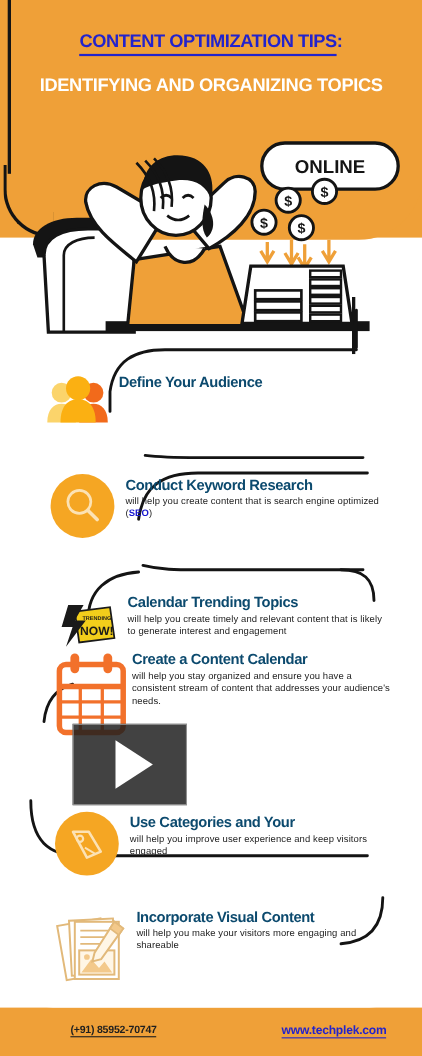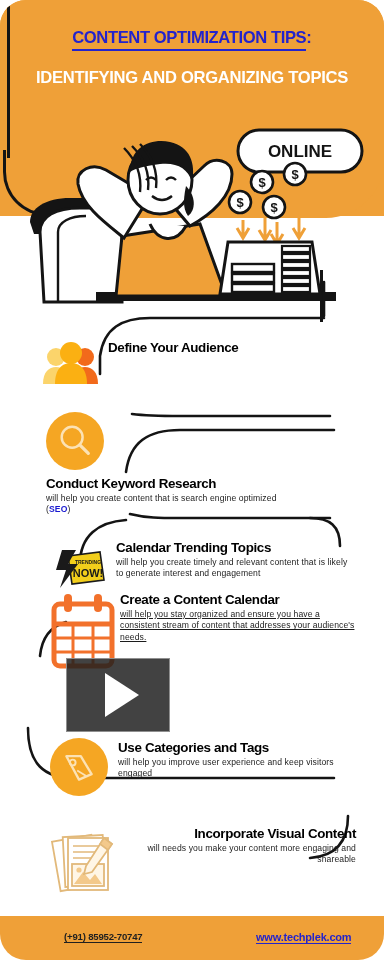--- a/index.html
+++ b/index.html
@@ -7,21 +7,20 @@
     width: 384px; height: 960px;
     background: #ffffff;
     font-family: "Liberation Sans", sans-serif;
     overflow: hidden;
   }
   #page {
     position: relative;
     width: 384px; height: 960px;
     background: #EFA038;
     overflow: hidden;
-    border-radius: 26px;
   }
 
   
   .header-block {
     position: absolute;
     left: 0; top: 0;
     width: 384px; height: 218px;
     background: #EFA038;
     border-bottom-left-radius: 58px;
     border-bottom-right-radius: 58px;
@@ -117,21 +116,21 @@
   .sec-icon {
     width: 62px; height: 62px;
     flex: 0 0 62px;
     position: relative;
     margin-right: 6px;
   }
   .sec-text { padding-top: 2px; }
   .sec-title {
     font-weight: bold;
     font-size: 13.4px;
-    color: #000000;
+    color: #0c4a6e;
     letter-spacing: -0.35px;
     line-height: 15px;
     white-space: nowrap;
   }
   .sec-desc {
     font-size: 8.6px;
     color: #1c1c1c;
     line-height: 11.4px;
     letter-spacing: 0.1px;
     margin-top: 2px;
@@ -328,21 +327,21 @@
           <circle cx="31" cy="15" r="11" fill="#FBB012"></circle>
           <path d="M15 46 C15 31 22 25 31 25 C40 25 47 31 47 46 Z" fill="#FBB012"></path>
         </g>
       </svg>
     </div>
     <div class="sec-text">
       <div class="sec-title">Define Your Audience</div>
     </div>
   </div>
 
-  <div class="section" style="left:46px; top:412px; width:310px;flex-direction:column;">
+  <div class="section" style="left:46px; top:431px; width:310px;">
     <div class="sec-icon">
       <div class="circ-orange">
         <svg viewBox="0 0 40 40" width="38" height="38">
           <circle cx="17" cy="16" r="11" fill="none" stroke="#FCE2B4" stroke-width="2.6"></circle>
           <line x1="25" y1="24" x2="34" y2="33" stroke="#FCE2B4" stroke-width="3.4" stroke-linecap="round"></line>
         </svg>
       </div>
     </div>
     <div class="sec-text">
       <div class="sec-title">Conduct Keyword Research</div>
@@ -377,40 +376,40 @@
         <g stroke="#F2712B" stroke-width="3">
           <line x1="25" y1="34" x2="25" y2="76"></line>
           <line x1="45" y1="34" x2="45" y2="76"></line>
           <line x1="6" y1="48" x2="64" y2="48"></line>
           <line x1="6" y1="62" x2="64" y2="62"></line>
         </g>
       </svg>
     </div>
     <div class="sec-text" style="margin-left:-6px;">
       <div class="sec-title">Create a Content Calendar</div>
-      <div class="sec-desc" style="max-width:246px;text-decoration:underline;">will help  you stay organized and ensure you have a consistent  stream of content that addresses your audience's  needs.</div>
+      <div class="sec-desc" style="max-width:246px;">will help  you stay organized and ensure you have a consistent  stream of content that addresses your audience's  needs.</div>
     </div>
   </div>
 
   <div class="video-overlay">
     <div class="play-tri"></div>
   </div>
 
   <div class="section" style="left:50px; top:738px; width:310px;">
     <div class="sec-icon">
       <div class="circ-orange">
         <svg viewBox="0 0 40 40" width="36" height="36">
           <path d="M6 8 L22 8 L34 28 L20 34 Z" fill="none" stroke="#FCE2B4" stroke-width="2.6" stroke-linejoin="round"></path>
           <circle cx="13" cy="15" r="3.2" fill="none" stroke="#FCE2B4" stroke-width="2.2"></circle>
           <line x1="18" y1="24" x2="28" y2="30" stroke="#FCE2B4" stroke-width="2"></line>
         </svg>
       </div>
     </div>
     <div class="sec-text">
-      <div class="sec-title">Use Categories and Tags</div>
+      <div class="sec-title">Use Categories and Your</div>
       <div class="sec-desc">will help  you improve  user experience and keep visitors engaged</div>
     </div>
   </div>
 
   <div class="section" style="left:48px; top:824px; width:312px;">
     <div class="sec-icon" style="width:78px;flex:0 0 78px;height:78px;">
       <svg viewBox="0 0 78 78" width="78" height="78">
         <g stroke="#E2B97A" stroke-width="1.8" fill="#ffffff">
           <rect x="8" y="14" width="40" height="50" transform="rotate(-10 28 39)"></rect>
           <rect x="16" y="12" width="40" height="50" transform="rotate(-3 36 37)"></rect>
@@ -423,23 +422,23 @@
         </g>
         <rect x="24" y="40" width="32" height="22" fill="#FFF6E6" stroke="#E2B97A" stroke-width="1.8"></rect>
         <path d="M26 60 L35 48 L42 56 L47 50 L54 60 Z" fill="#F3C98B"></path>
         <circle cx="31" cy="46" r="2.6" fill="#F3C98B"></circle>
         <g>
           <path d="M56 14 L64 20 L44 48 L36 50 L38 42 Z" fill="#FFF6E6" stroke="#E2B97A" stroke-width="1.8"></path>
           <path d="M56 14 L64 20 L60 26 L52 20 Z" fill="#F3C98B" stroke="#E2B97A" stroke-width="1.6"></path>
         </g>
       </svg>
     </div>
-    <div class="sec-text" style="margin-left:-8px;text-align:right;">
+    <div class="sec-text" style="margin-left:-8px;">
       <div class="sec-title">Incorporate Visual Content</div>
-      <div class="sec-desc">will needs  you make your content more engaging  and shareable</div>
+      <div class="sec-desc">will help  you make your visitors more engaging  and shareable</div>
     </div>
   </div>
 
   <div class="footer">
     <span class="footer-phone">(+91) 85952-70747</span>
     <span class="footer-site">www.techplek.com</span>
   </div>
 
 </div>
 

